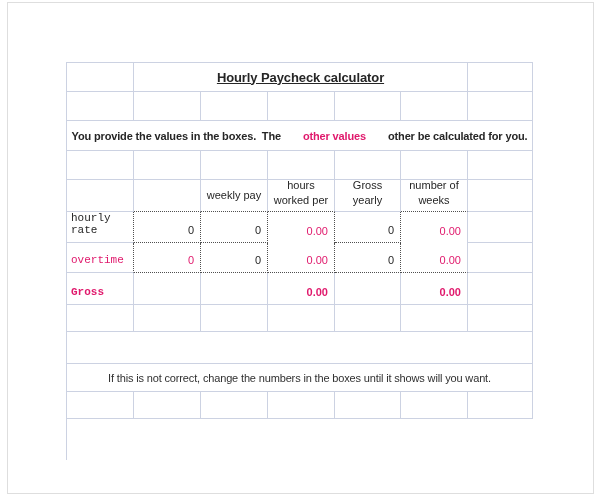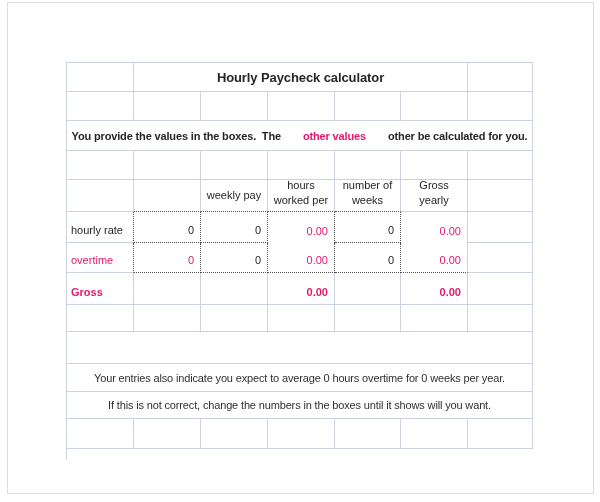--- a/index.html
+++ b/index.html
@@ -36,29 +36,29 @@
     min-width:0;min-height:0;
   }
   .span5{grid-column:span 5;}
   .m{grid-column:1 / -1;}
   
   .dr{border-right:1px dotted var(--dot);}
   .db{border-bottom:1px dotted var(--dot);}
   .nb{border-bottom:none;}
   
   .ttl{display:flex;align-items:center;justify-content:center;
-       font-weight:bold;font-size:13px;letter-spacing:-0.1px;}
+       font-weight:bold;font-size:13px;letter-spacing:-0.1px;text-decoration:underline;}
   .banner{display:flex;align-items:center;justify-content:center;
           font-weight:bold;font-size:11px;white-space:nowrap;letter-spacing:-0.15px;gap:22px;}
   .banner .hl{color:var(--pink);}
   .hdr{display:flex;align-items:flex-end;justify-content:center;
        text-align:center;padding-bottom:4px;line-height:1.3;}
   .hdr span{display:inline-block;max-width:57px;}
   .vc{align-items:center;padding-bottom:0;}
-  .lab{display:flex;align-items:flex-end;padding:0 0 6px 4px;}
+  .lab{display:flex;align-items:flex-end;padding:0 0 6px 4px;font-family:Liberation Mono, monospace;}
   .num{display:flex;align-items:flex-end;justify-content:flex-end;padding:0 6px 6px 0;}
   .pink{color:var(--pink);}
   .b{font-weight:bold;}
   .note{display:flex;align-items:center;justify-content:center;
         font-size:11px;white-space:nowrap;letter-spacing:-0.15px;color:#303030;}
 </style>
 </head>
 <body>
 
 <div class="frame"></div>
@@ -92,25 +92,25 @@
   <div class="c"></div>
 
   <div class="c"></div>
   <div class="c db"></div>
   <div class="c hdr vc db">
     <span>weekly pay</span>
   </div>
   <div class="c hdr db">
     <span>hours worked per</span>
   </div>
+  <div class="c hdr">
+    <span>Gross yearly</span>
+  </div>
   <div class="c hdr db">
     <span>number of weeks</span>
-  </div>
-  <div class="c hdr">
-    <span>Gross yearly</span>
   </div>
   <div class="c"></div>
 
   <div class="c lab dr">hourly rate</div>
   <div class="c num dr db">0</div>
   <div class="c num dr db">0</div>
   <div class="c num pink dr nb">0.00</div>
   <div class="c num dr db">0</div>
   <div class="c num pink nb">0.00</div>
   <div class="c"></div>
@@ -134,21 +134,20 @@
   <div class="c"></div>
   <div class="c"></div>
   <div class="c"></div>
   <div class="c"></div>
   <div class="c"></div>
   <div class="c"></div>
   <div class="c"></div>
 
   <div class="c m"></div>
 
-  <div class="c m note">Your entries also indicate you expect to average 0 hours overtime for 0 weeks per year.</div>
   <div class="c m note">If this is not correct, change the numbers in the boxes until it shows will you want.</div>
 
   <div class="c"></div>
   <div class="c"></div>
   <div class="c"></div>
   <div class="c"></div>
   <div class="c"></div>
   <div class="c"></div>
   <div class="c"></div>
 

